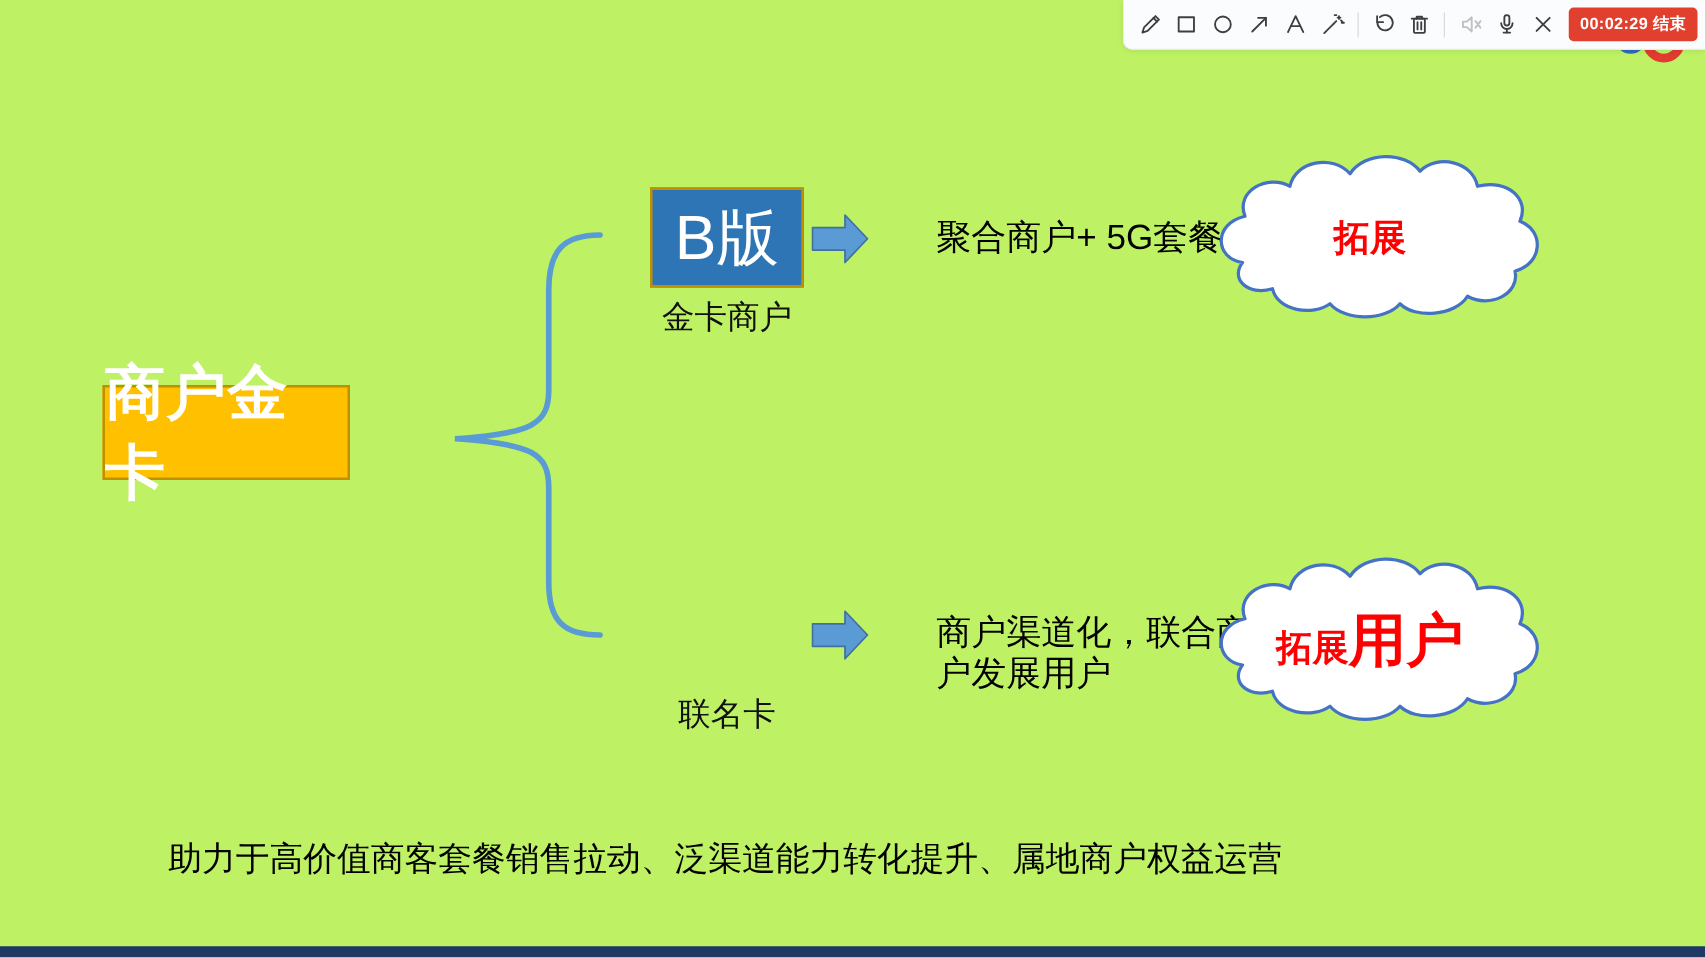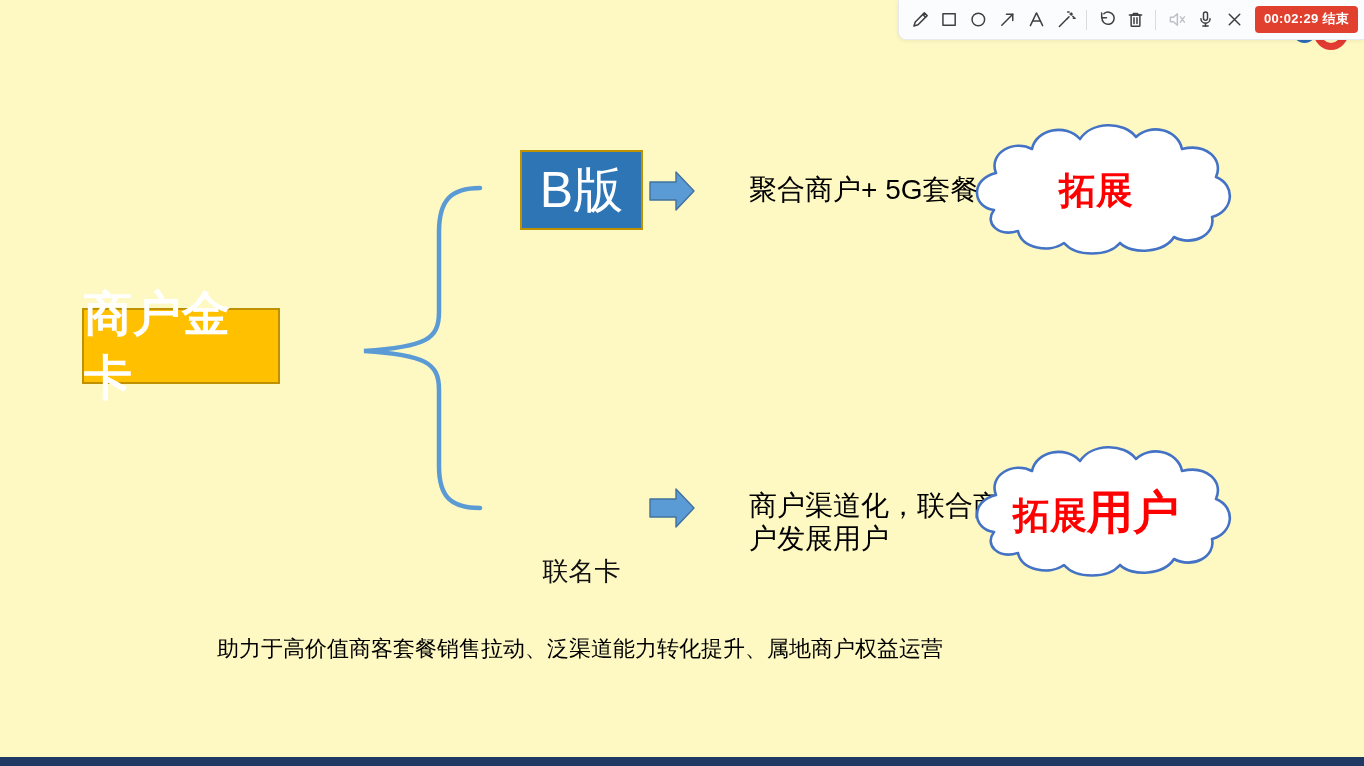--- a/index.html
+++ b/index.html
@@ -1,17 +1,17 @@
 <!DOCTYPE html>
 <html style="--root-fill: #FFC000; --version-b-fill: #2E75B6; --version-c-fill: #92D050; --gold-border: #BF9000; --connector-blue: #5B9BD5; --connector-dark: #41719C; --cloud-outline: #4472C4; --highlight-red: #FF0000; --badge-red: #E2402E; --icon-gray: #3C4043; --icon-disabled: #BDC1C6; --footer-bar: #1F3864;"><head>
 <meta charset="utf-8">
 <style>
   * { margin:0; padding:0; box-sizing:border-box; }
   html,body { width:1364px; height:766px; background:#fff; font-family:"Liberation Sans","DejaVu Sans",sans-serif; overflow:hidden; }
-  #stage { position:relative; width:1364px; height:766px; background:#fef9c3; }
+  #stage { position:relative; width:1364px; height:766px; background:#bef264; }
 
   
   .toolbar {
     position:absolute; top:0; right:0; height:40px; width:466px;
     display:flex; align-items:center; gap:5px; padding:0 6px 0 10px;
     background:#fbfcfd; border:1px solid #e7eaee; border-top:none; border-right:none;
     border-bottom-left-radius:8px; box-shadow:0 1px 4px rgba(0,0,0,.07); z-index:20;
   }
   .tool { width:28px; height:30px; display:flex; align-items:center; justify-content:center; border-radius:4px; background:transparent; border:none; cursor:pointer; }
   .tool svg { width:21px; height:21px; fill:none; stroke:var(--icon-gray); stroke-width:1.7; stroke-linecap:round; stroke-linejoin:round; }
@@ -59,24 +59,24 @@
   .desc-b { top:173px; }
   .desc-c { top:489px; width:260px; }
 
   .cloud-wrap { position:absolute; left:964px; width:280px; height:148px; }
   .cloud-b { top:115px; }
   .cloud-c { top:437px; }
   .cloud-wrap svg { position:absolute; left:0; top:0; width:280px; height:148px; }
   .cloud-path { fill:#fff; stroke:var(--cloud-outline); stroke-width:2.6; stroke-linejoin:round; }
   .cloud-text { position:absolute; left:0; top:0; width:100%; height:100%; display:flex; align-items:center; justify-content:center; }
   .cloud-text .inner { display:flex; align-items:baseline; transform:translate(-8px,2px); }
-  .cloud-prefix { color:var(--highlight-red); font-weight:bold; font-size:37px; }
+  .cloud-prefix { color:var(--highlight-red); font-weight:bold; font-size:29px; }
   .cloud-emphasis { color:var(--highlight-red); font-weight:bold; font-size:46px; }
 
-  .footer-note { position:absolute; left:0; top:634px; width:1160px; text-align:center; font-size:22px; color:#000; }
+  .footer-note { position:absolute; left:0; top:669px; width:1160px; text-align:center; font-size:27px; color:#000; }
   .footer-bar { position:absolute; left:0; bottom:0; width:1364px; height:9px; background:var(--footer-bar); }
 </style>
 </head>
 <body>
 
 <div id="stage">
 
   <div class="toolbar">
     <button class="tool">
       <svg viewBox="0 0 24 24">
@@ -159,20 +159,21 @@
     <div class="logo-ring red"></div>
   </div>
 
   <div class="root-box">商户金卡</div>
 
   <svg class="brace-svg" viewBox="0 0 136 332">
     <path class="brace-path" d="M128 6 C 99 6, 87 18, 87 50 L 87 130 C 87 157, 74 165, 12 169 C 74 173, 87 181, 87 208 L 87 284 C 87 315, 99 326, 128 326"></path>
   </svg>
 
   <div class="version-box version-b">B版</div>
+  <div class="box-caption caption-b">金卡商户</div>
   <svg class="arrow-svg arrow-b" viewBox="0 0 47 42">
     <polygon class="arrow-shape" points="1,12 27,12 27,2 45,21 27,40 27,30 1,30"></polygon>
   </svg>
   <div class="branch-desc desc-b">聚合商户+ 5G套餐</div>
   <div class="cloud-wrap cloud-b">
     <svg viewBox="0 0 280 148">
       <path class="cloud-path" d="M 30 95 C 8 92, 6 64, 32 58 C 24 38, 50 24, 68 34 C 72 14, 102 8, 116 24 C 128 6, 160 6, 172 22 C 186 8, 214 14, 218 34 C 242 28, 260 44, 252 62 C 272 70, 270 96, 248 102 C 252 120, 228 132, 210 122 C 200 138, 168 140, 156 128 C 144 142, 112 142, 100 128 C 86 138, 58 134, 54 116 C 34 122, 20 108, 30 95 Z"></path>
     </svg>
     <div class="cloud-text">
       <div class="inner">

